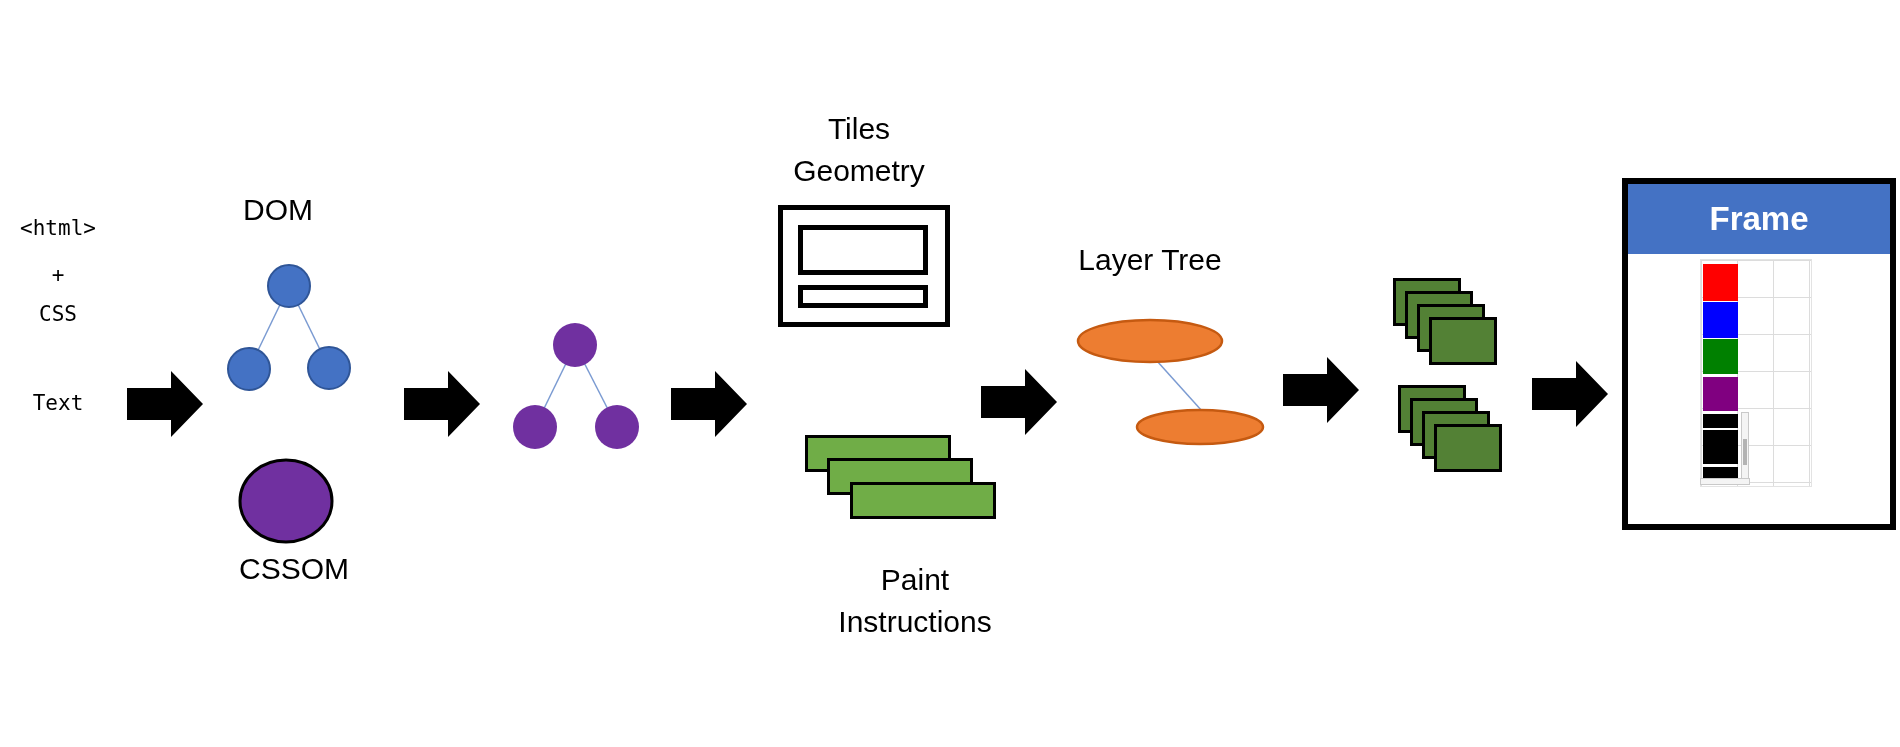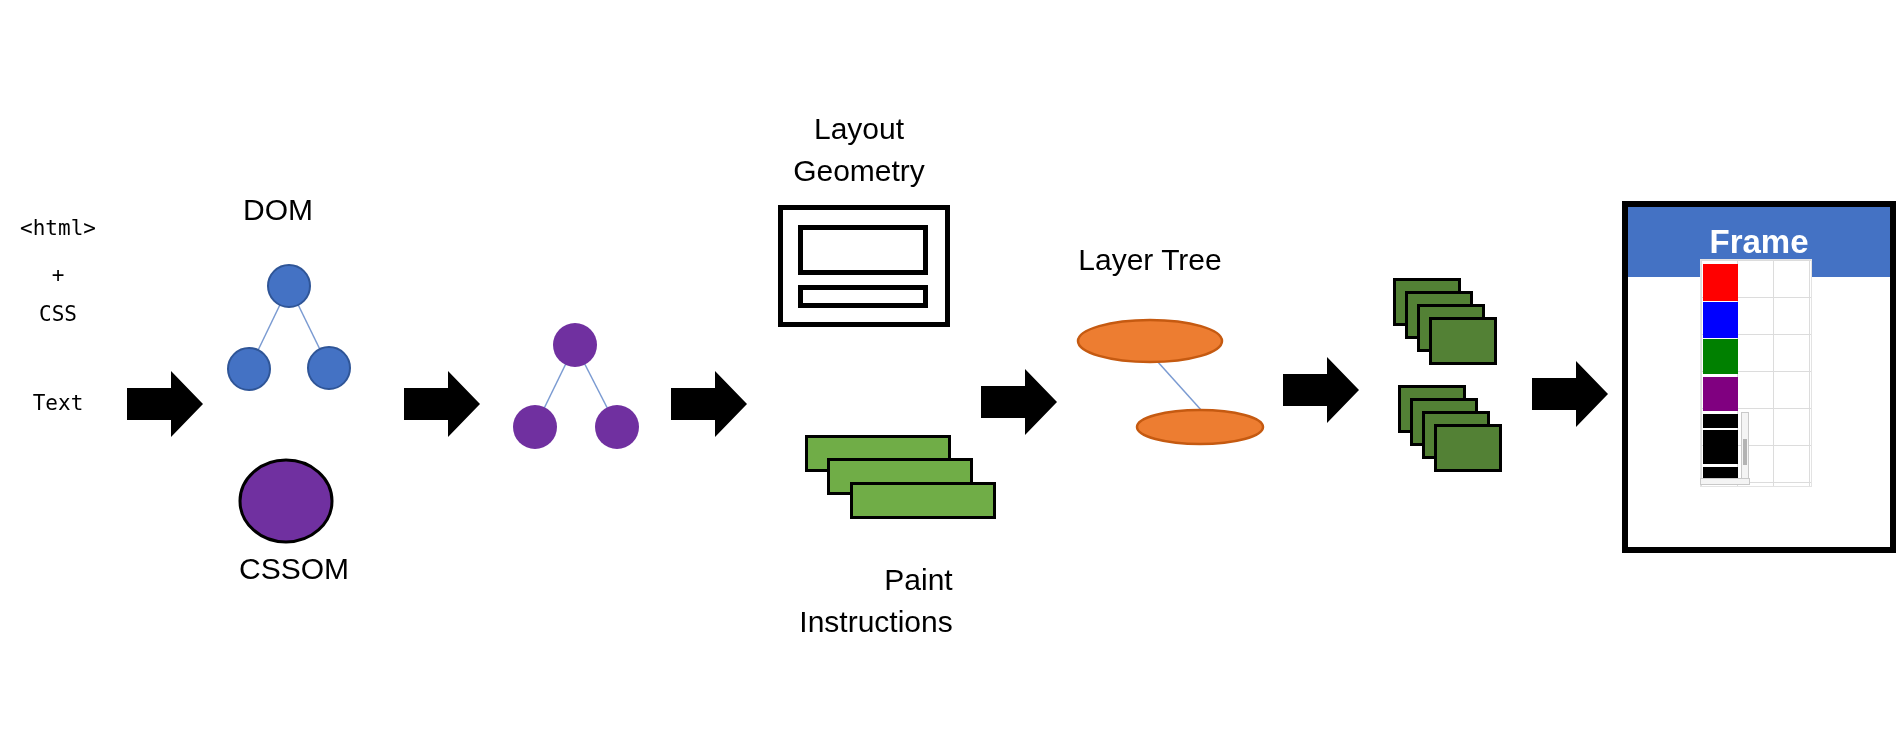--- a/index.html
+++ b/index.html
@@ -76,52 +76,52 @@
 
   <svg class="treesvg" style="left:500px;top:312px;" width="150" height="140">
     <line x1="75" y1="33" x2="35" y2="115" stroke-width="1.5" stroke="#7B9BD2"></line>
     <line x1="75" y1="33" x2="117" y2="115" stroke-width="1.5" stroke="#7B9BD2"></line>
     <circle cx="75" cy="33" r="22" fill="#7030A0"></circle>
     <circle cx="35" cy="115" r="22" fill="#7030A0"></circle>
     <circle cx="117" cy="115" r="22" fill="#7030A0"></circle>
   </svg>
 
   <div class="lbl" style="left:859px;top:108px;">
-    <div>Layout</div>
+    <div>Tiles</div>
     <div>Geometry</div>
   </div>
   <div class="rect-outline" style="left:778px;top:205px;width:172px;height:122px;"></div>
   <div class="rect-outline" style="left:798px;top:225px;width:130px;height:50px;"></div>
   <div class="rect-outline" style="left:798px;top:285px;width:130px;height:23px;"></div>
 
   <div class="paint-rect" style="left: 805px; top: 435px; background: rgb(112, 173, 71);"></div>
   <div class="paint-rect" style="left: 827px; top: 458px; background: rgb(112, 173, 71);"></div>
   <div class="paint-rect" style="left: 850px; top: 482px; background: rgb(112, 173, 71);"></div>
-  <div class="lbl" style="left:876px;top:559px;text-align:right;">
+  <div class="lbl" style="left:915px;top:559px;">
     <div>Paint</div>
     <div>Instructions</div>
   </div>
 
   <div class="lbl" style="left:1150px;top:239px;">Layer Tree</div>
   <svg class="treesvg" style="left:1070px;top:315px;" width="205" height="135">
     <line x1="87" y1="46" x2="132" y2="96" stroke-width="1.5" stroke="#7B9BD2"></line>
     <ellipse cx="80" cy="26" rx="72" ry="21" stroke-width="2.5" fill="#ED7D31" stroke="#C55A11"></ellipse>
     <ellipse cx="130" cy="112" rx="63" ry="17" stroke-width="2.5" fill="#ED7D31" stroke="#C55A11"></ellipse>
   </svg>
 
   <div class="tile" style="left: 1393px; top: 278px; background: rgb(83, 129, 53);"></div>
   <div class="tile" style="left: 1405px; top: 291px; background: rgb(83, 129, 53);"></div>
   <div class="tile" style="left: 1417px; top: 304px; background: rgb(83, 129, 53);"></div>
   <div class="tile" style="left: 1429px; top: 317px; background: rgb(83, 129, 53);"></div>
   <div class="tile" style="left: 1398px; top: 385px; background: rgb(83, 129, 53);"></div>
   <div class="tile" style="left: 1410px; top: 398px; background: rgb(83, 129, 53);"></div>
   <div class="tile" style="left: 1422px; top: 411px; background: rgb(83, 129, 53);"></div>
   <div class="tile" style="left: 1434px; top: 424px; background: rgb(83, 129, 53);"></div>
 
-  <div class="frame-box" style="border-color: rgb(0, 0, 0); margin-top: 23px;">
+  <div class="frame-box" style="border-color: rgb(0, 0, 0);">
     <div class="frame-header" style="background: rgb(68, 114, 196);">
       <span>Frame</span>
     </div>
   </div>
   <div class="mini-grid"></div>
   <div class="swatch" style="top: 264px; height: 37px; background: rgb(255, 0, 0);"></div>
   <div class="swatch" style="top: 302px; height: 36px; background: rgb(0, 0, 255);"></div>
   <div class="swatch" style="top: 339px; height: 35px; background: rgb(0, 128, 0);"></div>
   <div class="swatch" style="top: 377px; height: 34px; background: rgb(128, 0, 128);"></div>
   <div class="swatch" style="top: 414px; height: 14px; background: rgb(0, 0, 0);"></div>

